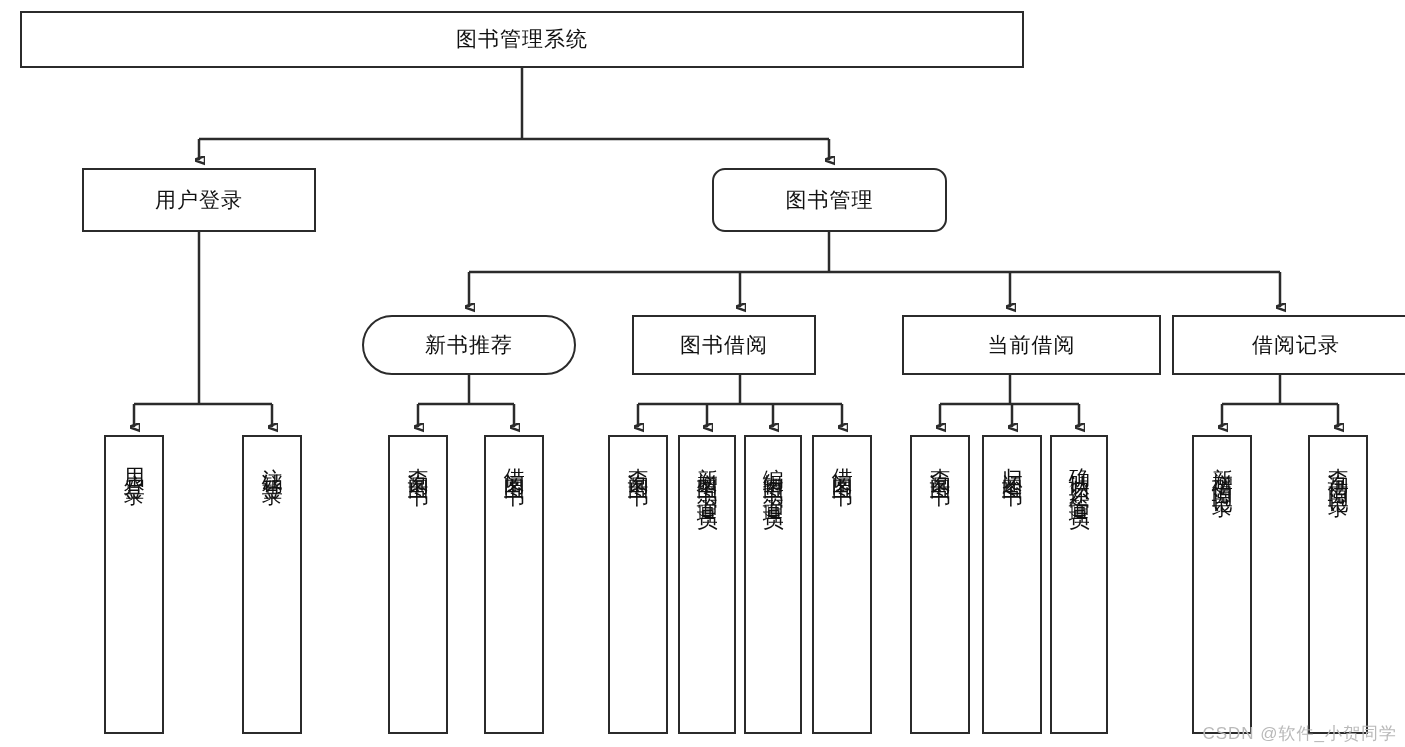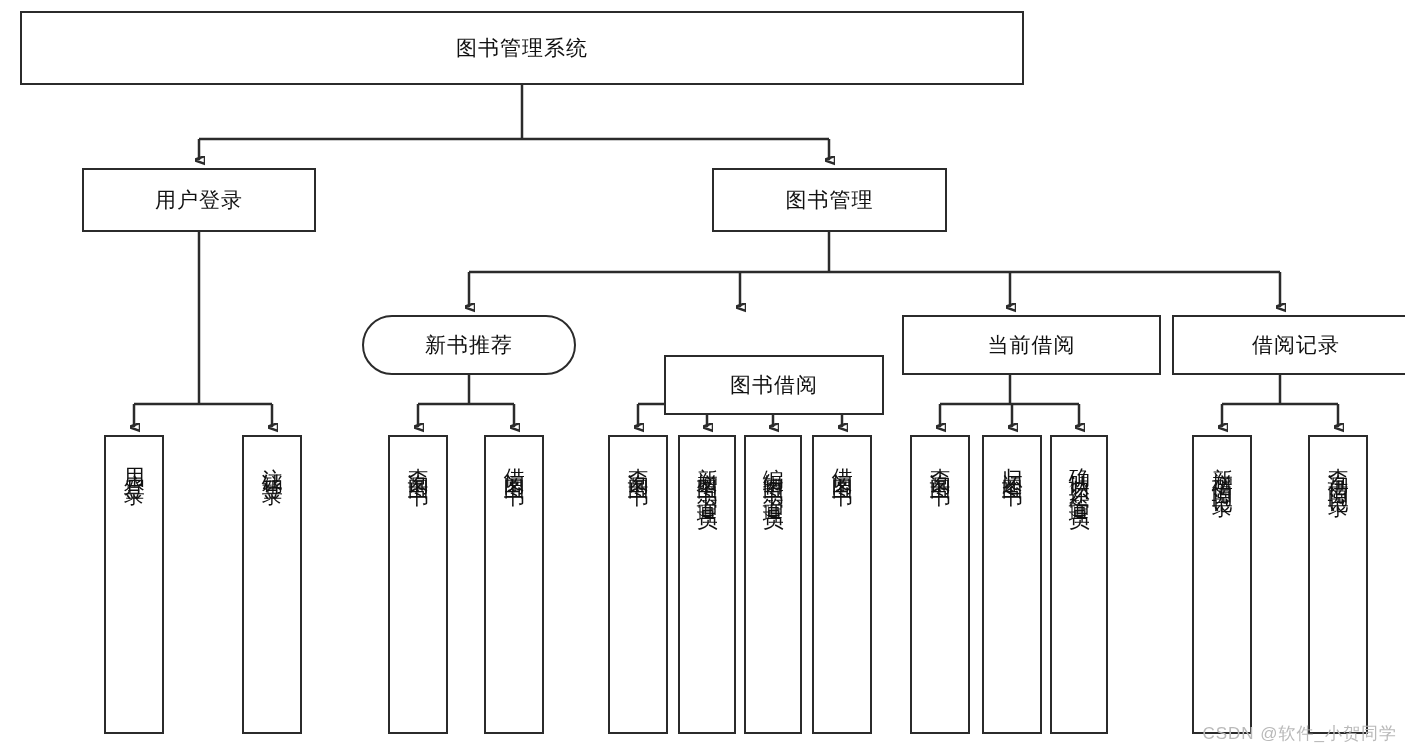--- a/index.html
+++ b/index.html
@@ -84,27 +84,27 @@
     </g>
 
     <g>
       <line x1="1280" y1="375" x2="1280" y2="404"></line>
       <line x1="1222" y1="404" x2="1338" y2="404"></line>
       <line x1="1222" y1="404" x2="1222" y2="427" marker-end="url(#arrow)"></line>
       <line x1="1338" y1="404" x2="1338" y2="427" marker-end="url(#arrow)"></line>
     </g>
   </svg>
 
-  <div class="node h" style="left:20px;top:11px;width:1004px;height:74px;">图书管理系统</div>
+  <div class="node h" style="left:20px;top:11px;width:1004px;height:57px;font-family:Liberation Serif, serif;">图书管理系统</div>
 
   <div class="node h" style="left:82px;top:168px;width:234px;height:64px;">用户登录</div>
-  <div class="node h" style="left:712px;top:168px;width:235px;height:64px;">图书管理</div>
+  <div class="node h" style="left:712px;top:168px;width:235px;height:64px;border-radius:13px;">图书管理</div>
 
   <div class="node h" style="left:362px;top:315px;width:214px;height:60px;border-radius:30px;">新书推荐</div>
-  <div class="node h" style="left:664px;top:315px;width:220px;height:60px;margin-top:40px;">图书借阅</div>
+  <div class="node h" style="left:632px;top:315px;width:184px;height:60px;">图书借阅</div>
   <div class="node h" style="left:902px;top:315px;width:259px;height:60px;">当前借阅</div>
   <div class="node h" style="left:1172px;top:315px;width:248px;height:60px;">借阅记录</div>
 
   <div class="node v" style="left:104px;top:435px;width:60px;height:299px;">用户登录</div>
   <div class="node v" style="left:242px;top:435px;width:60px;height:299px;">注销登录</div>
 
   <div class="node v" style="left:388px;top:435px;width:60px;height:299px;">查询图书</div>
   <div class="node v" style="left:484px;top:435px;width:60px;height:299px;">借阅图书</div>
 
   <div class="node v" style="left:608px;top:435px;width:60px;height:299px;">查询图书</div>

